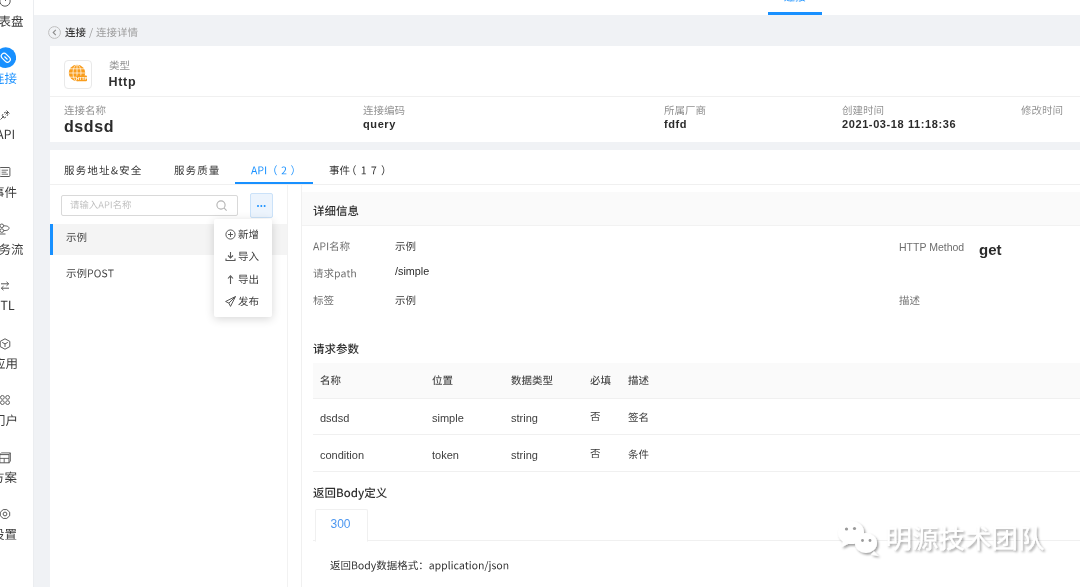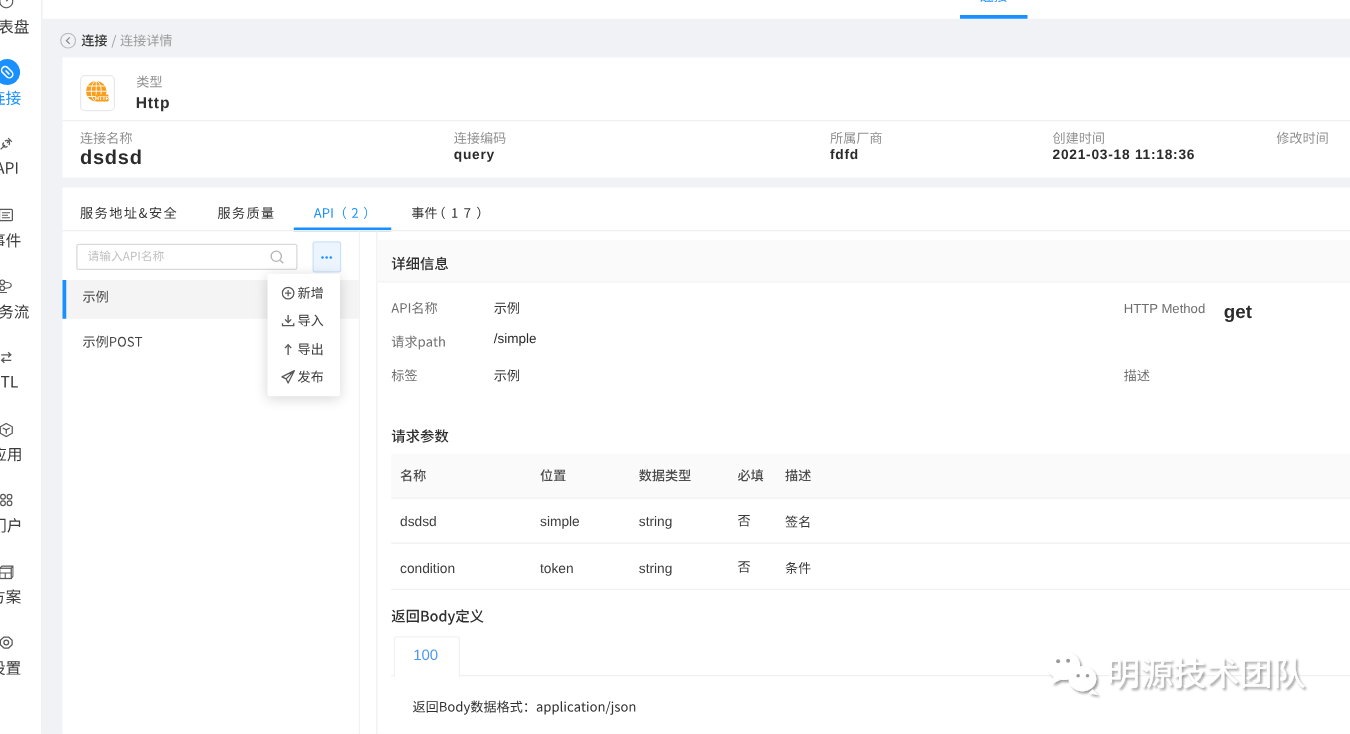--- a/index.html
+++ b/index.html
@@ -300,21 +300,21 @@
     </svg>
   </div>
 <div class="ab" style="left:313px;top:470.5px;width:767px;height:1px;background:#f0f0f0;"></div>
 <div class="ab" style="left:312.7px;top:487.2px;">
     <svg class="ct" width="76" height="16" viewBox="0 0 76 16">
       <path d="M0.7 1.3C1.3 1.9 2.0 2.7 2.3 3.2L3.3 2.6C2.9 2.1 2.2 1.3 1.6 0.8ZM3.0 4.6H0.5V5.7H1.9V8.8C1.4 8.9 0.9 9.4 0.3 9.9L1.0 11.0C1.5 10.3 2.0 9.6 2.3 9.6C2.6 9.6 3.0 10.0 3.6 10.3C4.4 10.7 5.4 10.8 6.8 10.8C8.0 10.8 10.0 10.8 10.8 10.7C10.8 10.4 11.0 9.8 11.1 9.5C10.0 9.7 8.2 9.8 6.9 9.8C5.6 9.8 4.5 9.7 3.7 9.3C3.4 9.2 3.2 9.0 3.0 8.9ZM5.6 5.4C6.1 5.9 6.7 6.4 7.3 6.9C6.6 7.5 5.8 8.0 5.0 8.3C5.2 8.5 5.5 8.9 5.6 9.2C6.5 8.8 7.4 8.3 8.1 7.6C8.7 8.2 9.3 8.8 9.7 9.2L10.5 8.4C10.1 8.0 9.5 7.4 8.8 6.9C9.5 5.9 10.1 4.8 10.4 3.5L9.8 3.2L9.6 3.3H5.5V2.1C7.3 2.0 9.4 1.8 10.8 1.4L9.9 0.6C8.6 0.9 6.4 1.1 4.4 1.2V3.7C4.4 5.2 4.3 7.1 3.2 8.4C3.4 8.5 3.9 8.8 4.1 9.0C5.2 7.7 5.4 5.8 5.5 4.3H9.1C8.8 5.0 8.5 5.6 8.0 6.2L6.3 4.8Z M16.0 4.5H18.4V6.9H16.0ZM14.9 3.6V7.8H19.5V3.6ZM12.4 0.8V11.1H13.5V10.5H20.9V11.1H22.1V0.8ZM13.5 9.4V2.0H20.9V9.4Z M24.1 10.1H26.9C28.8 10.1 30.2 9.3 30.2 7.6C30.2 6.5 29.5 5.8 28.5 5.6V5.6C29.3 5.3 29.7 4.5 29.7 3.7C29.7 2.2 28.5 1.6 26.7 1.6H24.1ZM25.4 5.2V2.7H26.6C27.8 2.7 28.4 3.0 28.4 3.9C28.4 4.7 27.9 5.2 26.6 5.2ZM25.4 9.1V6.2H26.8C28.1 6.2 28.9 6.6 28.9 7.6C28.9 8.6 28.1 9.1 26.8 9.1Z M34.2 10.3C35.8 10.3 37.2 9.1 37.2 7.0C37.2 4.9 35.8 3.6 34.2 3.6C32.6 3.6 31.2 4.9 31.2 7.0C31.2 9.1 32.6 10.3 34.2 10.3ZM34.2 9.2C33.2 9.2 32.6 8.3 32.6 7.0C32.6 5.6 33.2 4.7 34.2 4.7C35.2 4.7 35.8 5.6 35.8 7.0C35.8 8.3 35.2 9.2 34.2 9.2Z M40.9 10.3C41.6 10.3 42.3 9.9 42.8 9.4H42.8L42.9 10.1H44.0V1.0H42.7V3.3L42.7 4.3C42.2 3.9 41.8 3.6 41.0 3.6C39.6 3.6 38.3 4.9 38.3 7.0C38.3 9.1 39.3 10.3 40.9 10.3ZM41.2 9.2C40.2 9.2 39.7 8.4 39.7 6.9C39.7 5.6 40.4 4.7 41.3 4.7C41.8 4.7 42.2 4.9 42.7 5.3V8.4C42.2 8.9 41.8 9.2 41.2 9.2Z M46.3 12.8C47.6 12.8 48.3 11.9 48.8 10.5L51.1 3.8H49.8L48.8 7.0C48.6 7.6 48.5 8.2 48.3 8.8H48.2C48.0 8.2 47.9 7.6 47.7 7.0L46.5 3.8H45.1L47.7 10.1L47.5 10.5C47.3 11.2 46.9 11.7 46.2 11.7C46.0 11.7 45.9 11.6 45.7 11.6L45.5 12.6C45.7 12.7 46.0 12.8 46.3 12.8Z M53.7 5.8C53.5 7.8 52.9 9.4 51.6 10.4C51.9 10.5 52.3 10.9 52.5 11.1C53.2 10.5 53.7 9.7 54.1 8.7C55.2 10.5 56.9 10.9 59.1 10.9H61.9C62.0 10.6 62.2 10.1 62.3 9.8C61.7 9.8 59.7 9.8 59.2 9.8C58.6 9.8 58.1 9.8 57.5 9.7V7.7H60.9V6.7H57.5V5.0H60.3V4.0H53.7V5.0H56.4V9.4C55.6 9.1 55.0 8.4 54.6 7.3C54.7 6.9 54.8 6.4 54.8 5.9ZM56.1 0.6C56.2 0.9 56.4 1.3 56.5 1.7H52.1V4.4H53.2V2.7H60.7V4.4H61.9V1.7H57.8C57.6 1.3 57.4 0.7 57.1 0.3Z M67.3 0.7C67.8 1.6 68.3 2.8 68.5 3.5L69.5 3.1C69.3 2.4 68.7 1.3 68.3 0.4ZM71.8 1.3C71.1 3.4 70.1 5.4 68.5 6.9C67.1 5.5 66.1 3.8 65.4 1.8L64.3 2.1C65.1 4.3 66.3 6.2 67.7 7.7C66.5 8.7 65.0 9.6 63.1 10.1C63.3 10.4 63.6 10.8 63.7 11.1C65.6 10.5 67.2 9.6 68.5 8.5C69.8 9.6 71.3 10.5 73.1 11.1C73.3 10.8 73.6 10.3 73.9 10.1C72.1 9.6 70.6 8.8 69.3 7.7C71.0 6.0 72.1 3.9 72.9 1.6Z" fill="#2f2f2f"></path>
     </svg>
   </div>
 <div class="ab" style="left:313px;top:539.5px;width:767px;height:1px;background:#f0f0f0;"></div>
 <div class="ab" style="left:315px;top:509px;width:51px;height:31px;background:#fff;border:1px solid #f0f0f0;border-bottom:1px solid #fff;border-radius:2px 2px 0 0;z-index:5;"></div>
-<div class="ab lt" style="left:330.5px;top:517.6px;font-size:12px;color:#4d97f0;font-weight:400;z-index:6;">100</div>
+<div class="ab lt" style="left:330.5px;top:517.6px;font-size:12px;color:#4d97f0;font-weight:400;z-index:6;">300</div>
 <div class="ab" style="left:329.7px;top:560.3px;">
     <svg class="ct" width="181" height="15" viewBox="0 0 181 15">
       <path d="M0.8 1.2C1.3 1.7 1.9 2.5 2.2 2.9L2.9 2.4C2.6 2.0 1.9 1.3 1.4 0.8ZM2.6 4.3H0.5V5.1H1.8V8.1C1.4 8.2 0.9 8.7 0.3 9.2L0.9 9.9C1.3 9.3 1.8 8.7 2.2 8.7C2.4 8.7 2.7 9.0 3.2 9.3C4.0 9.7 4.9 9.8 6.1 9.8C7.2 9.8 9.1 9.7 9.9 9.7C9.9 9.5 10.0 9.1 10.1 8.9C9.0 9.0 7.4 9.1 6.2 9.1C5.0 9.1 4.1 9.0 3.4 8.6C3.0 8.4 2.8 8.3 2.6 8.2ZM5.1 4.9C5.6 5.4 6.2 5.8 6.7 6.3C6.1 7.0 5.3 7.4 4.4 7.7C4.6 7.9 4.8 8.2 4.9 8.4C5.8 8.0 6.6 7.5 7.3 6.8C8.0 7.4 8.5 8.0 8.9 8.4L9.5 7.8C9.1 7.4 8.5 6.8 7.8 6.3C8.5 5.5 9.1 4.5 9.4 3.3L8.9 3.1L8.8 3.1H4.8V1.9C6.5 1.8 8.5 1.6 9.8 1.2L9.1 0.6C7.9 0.9 5.8 1.1 4.0 1.2V3.5C4.0 4.8 3.9 6.5 2.9 7.8C3.1 7.8 3.4 8.1 3.6 8.2C4.6 7.0 4.8 5.2 4.8 3.8H8.5C8.2 4.6 7.8 5.2 7.3 5.8C6.7 5.3 6.1 4.9 5.6 4.5Z M14.4 4.0H17.0V6.4H14.4ZM13.7 3.3V7.1H17.8V3.3ZM11.4 0.9V10.1H12.2V9.5H19.3V10.1H20.1V0.9ZM12.2 8.8V1.6H19.3V8.8Z M22.1 9.2H24.5C26.2 9.2 27.4 8.5 27.4 7.0C27.4 5.9 26.8 5.3 25.9 5.1V5.1C26.6 4.9 27.0 4.2 27.0 3.4C27.0 2.1 25.9 1.5 24.3 1.5H22.1ZM23.0 4.8V2.3H24.2C25.4 2.3 26.0 2.6 26.0 3.5C26.0 4.3 25.5 4.8 24.2 4.8ZM23.0 8.5V5.6H24.4C25.7 5.6 26.5 6.0 26.5 7.0C26.5 8.0 25.7 8.5 24.4 8.5Z M31.1 9.4C32.5 9.4 33.7 8.3 33.7 6.4C33.7 4.5 32.5 3.4 31.1 3.4C29.7 3.4 28.4 4.5 28.4 6.4C28.4 8.3 29.7 9.4 31.1 9.4ZM31.1 8.6C30.1 8.6 29.4 7.7 29.4 6.4C29.4 5.1 30.1 4.2 31.1 4.2C32.1 4.2 32.7 5.1 32.7 6.4C32.7 7.7 32.1 8.6 31.1 8.6Z M37.2 9.4C37.9 9.4 38.5 9.0 38.9 8.6H38.9L39.0 9.2H39.8V0.9H38.8V3.1L38.9 4.1C38.4 3.6 38.0 3.4 37.3 3.4C36.0 3.4 34.8 4.5 34.8 6.4C34.8 8.3 35.7 9.4 37.2 9.4ZM37.4 8.6C36.4 8.6 35.8 7.8 35.8 6.4C35.8 5.1 36.5 4.2 37.5 4.2C37.9 4.2 38.4 4.4 38.8 4.8V7.8C38.4 8.3 37.9 8.6 37.4 8.6Z M41.8 11.7C43.0 11.7 43.6 10.8 44.0 9.7L46.1 3.5H45.2L44.1 6.7C44.0 7.2 43.8 7.8 43.7 8.3H43.6C43.4 7.8 43.2 7.2 43.1 6.7L41.9 3.5H40.9L43.2 9.3L43.1 9.7C42.8 10.4 42.4 10.9 41.8 10.9C41.6 10.9 41.5 10.9 41.3 10.8L41.2 11.6C41.3 11.7 41.6 11.7 41.8 11.7Z M50.9 0.6C50.7 1.0 50.4 1.6 50.1 2.0L50.6 2.3C50.9 1.9 51.3 1.4 51.6 0.9ZM47.2 0.9C47.4 1.4 47.7 1.9 47.8 2.3L48.4 2.0C48.3 1.7 48.0 1.1 47.7 0.7ZM50.5 6.5C50.3 7.1 50.0 7.5 49.6 7.9C49.2 7.7 48.8 7.5 48.4 7.3C48.5 7.1 48.7 6.8 48.8 6.5ZM47.4 7.6C47.9 7.8 48.5 8.1 49.0 8.4C48.3 8.9 47.5 9.2 46.7 9.4C46.8 9.5 47.0 9.8 47.1 10.0C48.0 9.7 48.9 9.3 49.7 8.7C50.0 8.9 50.3 9.1 50.6 9.3L51.1 8.8C50.8 8.6 50.5 8.4 50.2 8.2C50.7 7.6 51.2 6.9 51.4 6.0L51.0 5.8L50.9 5.8H49.2L49.4 5.3L48.7 5.2C48.6 5.4 48.5 5.6 48.4 5.8H47.0V6.5H48.1C47.9 6.9 47.6 7.3 47.4 7.6ZM48.9 0.4V2.4H46.8V3.0H48.7C48.2 3.7 47.4 4.4 46.7 4.7C46.8 4.8 47.0 5.1 47.1 5.3C47.7 4.9 48.4 4.3 48.9 3.7V5.0H49.7V3.6C50.2 3.9 50.8 4.4 51.1 4.7L51.5 4.1C51.3 3.9 50.3 3.3 49.8 3.0H51.8V2.4H49.7V0.4ZM52.8 0.5C52.6 2.4 52.1 4.1 51.3 5.2C51.5 5.3 51.8 5.6 51.9 5.7C52.2 5.3 52.4 4.9 52.6 4.3C52.8 5.4 53.1 6.3 53.5 7.2C52.9 8.1 52.1 8.9 51.0 9.5C51.1 9.6 51.3 9.9 51.4 10.1C52.5 9.5 53.3 8.8 53.9 7.9C54.4 8.8 55.1 9.5 55.9 10.0C56.0 9.8 56.3 9.5 56.4 9.4C55.6 8.9 54.9 8.1 54.3 7.2C54.9 6.1 55.3 4.8 55.5 3.2H56.2V2.5H53.2C53.4 1.9 53.5 1.2 53.6 0.6ZM54.7 3.2C54.6 4.4 54.3 5.4 53.9 6.3C53.5 5.4 53.2 4.3 53.0 3.2Z M61.8 6.7V10.1H62.5V9.7H65.8V10.0H66.5V6.7H64.4V5.4H66.8V4.8H64.4V3.6H66.4V0.9H60.9V4.1C60.9 5.7 60.8 8.0 59.7 9.6C59.9 9.7 60.2 9.9 60.4 10.1C61.2 8.8 61.5 7.0 61.6 5.4H63.7V6.7ZM61.7 1.6H65.7V2.9H61.7ZM61.7 3.6H63.7V4.8H61.6L61.7 4.1ZM62.5 9.0V7.4H65.8V9.0ZM58.5 0.4V2.5H57.2V3.3H58.5V5.6C57.9 5.7 57.4 5.9 57.0 6.0L57.3 6.8L58.5 6.4V9.1C58.5 9.2 58.4 9.3 58.3 9.3C58.2 9.3 57.8 9.3 57.3 9.3C57.4 9.5 57.5 9.8 57.6 10.0C58.2 10.0 58.6 10.0 58.9 9.9C59.1 9.7 59.2 9.5 59.2 9.1V6.1L60.4 5.7L60.3 5.0L59.2 5.4V3.3H60.4V2.5H59.2V0.4Z M73.3 2.2H75.6C75.3 2.9 74.8 3.5 74.3 4.0C73.8 3.5 73.4 3.0 73.2 2.4ZM69.4 0.4V2.7H67.8V3.4H69.3C68.9 4.9 68.2 6.5 67.5 7.4C67.7 7.6 67.9 7.9 67.9 8.1C68.5 7.4 69.0 6.3 69.4 5.1V10.1H70.1V4.8C70.4 5.2 70.8 5.8 71.0 6.1L71.4 5.5C71.3 5.2 70.4 4.2 70.1 3.9V3.4H71.3L71.1 3.6C71.2 3.7 71.5 4.0 71.7 4.2C72.0 3.8 72.4 3.5 72.7 3.0C73.0 3.5 73.4 4.0 73.8 4.5C72.9 5.3 71.9 5.8 70.8 6.2C71.0 6.3 71.2 6.6 71.3 6.8C71.5 6.7 71.8 6.6 72.1 6.5V10.1H72.8V9.6H75.8V10.0H76.5V6.4L77.0 6.6C77.1 6.4 77.3 6.1 77.5 5.9C76.5 5.6 75.6 5.1 74.9 4.5C75.6 3.8 76.2 2.8 76.6 1.8L76.1 1.5L75.9 1.6H73.7C73.8 1.2 74.0 0.9 74.1 0.6L73.4 0.4C72.9 1.5 72.3 2.5 71.5 3.3V2.7H70.1V0.4ZM72.8 8.9V6.9H75.8V8.9ZM72.6 6.2C73.2 5.9 73.8 5.5 74.3 5.0C74.9 5.5 75.5 5.9 76.1 6.2Z M85.2 0.9C85.7 1.3 86.4 1.9 86.7 2.3L87.2 1.8C86.9 1.4 86.3 0.9 85.7 0.5ZM83.7 0.5C83.7 1.1 83.7 1.8 83.7 2.4H78.3V3.1H83.8C84.1 7.1 84.9 10.1 86.7 10.1C87.5 10.1 87.8 9.6 87.9 7.7C87.7 7.6 87.4 7.5 87.2 7.3C87.1 8.7 87.0 9.3 86.7 9.3C85.7 9.3 84.9 6.7 84.6 3.1H87.7V2.4H84.6C84.5 1.8 84.5 1.1 84.5 0.5ZM78.4 9.0 78.6 9.8C80.0 9.5 81.9 9.0 83.7 8.6L83.6 7.9L81.4 8.4V5.5H83.3V4.7H78.7V5.5H80.6V8.5Z M90.9 4.1C91.3 4.1 91.7 3.8 91.7 3.4C91.7 2.9 91.3 2.6 90.9 2.6C90.4 2.6 90.1 2.9 90.1 3.4C90.1 3.8 90.4 4.1 90.9 4.1ZM90.9 9.3C91.3 9.3 91.7 9.0 91.7 8.5C91.7 8.0 91.3 7.7 90.9 7.7C90.4 7.7 90.1 8.0 90.1 8.5C90.1 9.0 90.4 9.3 90.9 9.3Z M101.0 9.4C101.7 9.4 102.4 9.0 102.9 8.6H102.9L103.0 9.2H103.8V5.7C103.8 4.3 103.2 3.4 101.8 3.4C100.9 3.4 100.1 3.8 99.6 4.1L100.0 4.8C100.4 4.5 101.0 4.2 101.7 4.2C102.6 4.2 102.9 4.9 102.9 5.6C100.4 5.9 99.4 6.5 99.4 7.8C99.4 8.8 100.1 9.4 101.0 9.4ZM101.3 8.6C100.7 8.6 100.3 8.3 100.3 7.7C100.3 7.0 100.9 6.5 102.9 6.3V7.9C102.3 8.3 101.8 8.6 101.3 8.6Z M105.6 11.6H106.6V9.7L106.6 8.7C107.1 9.1 107.6 9.4 108.1 9.4C109.4 9.4 110.6 8.3 110.6 6.3C110.6 4.5 109.8 3.4 108.3 3.4C107.7 3.4 107.0 3.8 106.5 4.2H106.5L106.4 3.5H105.6ZM108.0 8.6C107.6 8.6 107.1 8.4 106.6 8.0V5.0C107.1 4.5 107.6 4.2 108.1 4.2C109.2 4.2 109.6 5.0 109.6 6.3C109.6 7.7 108.9 8.6 108.0 8.6Z M112.1 11.6H113.1V9.7L113.1 8.7C113.6 9.1 114.1 9.4 114.6 9.4C115.9 9.4 117.1 8.3 117.1 6.3C117.1 4.5 116.3 3.4 114.8 3.4C114.2 3.4 113.5 3.8 113.0 4.2H113.0L112.9 3.5H112.1ZM114.5 8.6C114.1 8.6 113.6 8.4 113.1 8.0V5.0C113.6 4.5 114.1 4.2 114.6 4.2C115.7 4.2 116.1 5.0 116.1 6.3C116.1 7.7 115.4 8.6 114.5 8.6Z M119.6 9.4C119.9 9.4 120.1 9.3 120.2 9.3L120.1 8.6C120.0 8.6 119.9 8.6 119.9 8.6C119.7 8.6 119.6 8.5 119.6 8.2V0.9H118.6V8.1C118.6 8.9 118.9 9.4 119.6 9.4Z M121.6 9.2H122.6V3.5H121.6ZM122.1 2.4C122.5 2.4 122.7 2.1 122.7 1.7C122.7 1.4 122.5 1.1 122.1 1.1C121.7 1.1 121.5 1.4 121.5 1.7C121.5 2.1 121.7 2.4 122.1 2.4Z M126.8 9.4C127.4 9.4 128.1 9.1 128.6 8.7L128.2 8.0C127.8 8.3 127.4 8.6 126.8 8.6C125.8 8.6 125.1 7.7 125.1 6.4C125.1 5.1 125.8 4.2 126.9 4.2C127.3 4.2 127.7 4.4 128.0 4.7L128.5 4.1C128.1 3.7 127.6 3.4 126.8 3.4C125.4 3.4 124.1 4.5 124.1 6.4C124.1 8.3 125.2 9.4 126.8 9.4Z M131.2 9.4C131.9 9.4 132.5 9.0 133.1 8.6H133.1L133.2 9.2H134.0V5.7C134.0 4.3 133.4 3.4 132.0 3.4C131.1 3.4 130.3 3.8 129.8 4.1L130.1 4.8C130.6 4.5 131.2 4.2 131.8 4.2C132.8 4.2 133.0 4.9 133.0 5.6C130.6 5.9 129.5 6.5 129.5 7.8C129.5 8.8 130.2 9.4 131.2 9.4ZM131.4 8.6C130.9 8.6 130.4 8.3 130.4 7.7C130.4 7.0 131.1 6.5 133.0 6.3V7.9C132.5 8.3 132.0 8.6 131.4 8.6Z M137.6 9.4C137.9 9.4 138.3 9.3 138.6 9.2L138.4 8.4C138.2 8.5 138.0 8.6 137.8 8.6C137.1 8.6 136.9 8.2 136.9 7.5V4.3H138.5V3.5H136.9V1.9H136.1L136.0 3.5L135.1 3.6V4.3H135.9V7.5C135.9 8.6 136.4 9.4 137.6 9.4Z M139.7 9.2H140.7V3.5H139.7ZM140.2 2.4C140.6 2.4 140.9 2.1 140.9 1.7C140.9 1.4 140.6 1.1 140.2 1.1C139.8 1.1 139.6 1.4 139.6 1.7C139.6 2.1 139.8 2.4 140.2 2.4Z M144.8 9.4C146.2 9.4 147.5 8.3 147.5 6.4C147.5 4.5 146.2 3.4 144.8 3.4C143.4 3.4 142.2 4.5 142.2 6.4C142.2 8.3 143.4 9.4 144.8 9.4ZM144.8 8.6C143.9 8.6 143.2 7.7 143.2 6.4C143.2 5.1 143.9 4.2 144.8 4.2C145.8 4.2 146.5 5.1 146.5 6.4C146.5 7.7 145.8 8.6 144.8 8.6Z M149.0 9.2H150.0V5.1C150.5 4.5 150.9 4.2 151.5 4.2C152.3 4.2 152.6 4.7 152.6 5.8V9.2H153.5V5.6C153.5 4.2 153.0 3.4 151.8 3.4C151.0 3.4 150.4 3.8 149.9 4.4H149.9L149.8 3.5H149.0Z M154.5 11.1H155.2L158.4 0.9H157.7Z M158.9 11.8C160.0 11.8 160.5 11.1 160.5 9.9V3.5H159.5V9.9C159.5 10.6 159.4 11.0 158.8 11.0C158.6 11.0 158.4 11.0 158.3 10.9L158.1 11.6C158.3 11.7 158.6 11.8 158.9 11.8ZM160.0 2.4C160.4 2.4 160.6 2.1 160.6 1.7C160.6 1.4 160.4 1.1 160.0 1.1C159.6 1.1 159.3 1.4 159.3 1.7C159.3 2.1 159.6 2.4 160.0 2.4Z M163.9 9.4C165.2 9.4 166.0 8.6 166.0 7.7C166.0 6.6 165.0 6.3 164.2 6.0C163.6 5.7 163.0 5.5 163.0 5.0C163.0 4.5 163.3 4.1 164.1 4.1C164.6 4.1 165.0 4.4 165.3 4.6L165.8 4.0C165.4 3.7 164.7 3.4 164.0 3.4C162.8 3.4 162.1 4.1 162.1 5.0C162.1 6.0 162.9 6.4 163.7 6.7C164.4 6.9 165.0 7.2 165.0 7.7C165.0 8.2 164.7 8.6 163.9 8.6C163.2 8.6 162.7 8.4 162.2 7.9L161.8 8.6C162.3 9.0 163.1 9.4 163.9 9.4Z M169.5 9.4C170.9 9.4 172.2 8.3 172.2 6.4C172.2 4.5 170.9 3.4 169.5 3.4C168.1 3.4 166.9 4.5 166.9 6.4C166.9 8.3 168.1 9.4 169.5 9.4ZM169.5 8.6C168.5 8.6 167.9 7.7 167.9 6.4C167.9 5.1 168.5 4.2 169.5 4.2C170.5 4.2 171.2 5.1 171.2 6.4C171.2 7.7 170.5 8.6 169.5 8.6Z M173.7 9.2H174.6V5.1C175.2 4.5 175.6 4.2 176.2 4.2C176.9 4.2 177.3 4.7 177.3 5.8V9.2H178.2V5.6C178.2 4.2 177.7 3.4 176.5 3.4C175.7 3.4 175.1 3.8 174.6 4.4H174.6L174.5 3.5H173.7Z" fill="#2f2f2f"></path>
     </svg>
   </div>
 <div class="ab" style="left:-14.0px;top:15.2px;z-index:2;">
     <svg class="ct" width="39" height="17" viewBox="0 0 39 17">
       <path d="M6.8 1.2C7.3 2.0 7.9 3.1 8.2 3.7L9.0 3.3C8.7 2.6 8.1 1.6 7.5 0.8ZM10.5 1.2C10.0 3.9 9.3 6.2 7.9 8.1C6.7 6.3 5.9 4.1 5.5 1.4L4.5 1.5C5.1 4.5 5.9 7.0 7.2 8.8C6.3 9.8 5.0 10.7 3.4 11.3C3.6 11.5 3.8 11.8 4.0 12.0C5.6 11.4 6.8 10.6 7.8 9.6C8.8 10.6 9.9 11.4 11.4 12.0C11.6 11.8 11.9 11.4 12.1 11.2C10.6 10.7 9.4 9.9 8.5 8.8C10.1 6.8 10.9 4.3 11.4 1.4ZM3.3 0.5C2.6 2.4 1.5 4.3 0.2 5.5C0.4 5.8 0.7 6.2 0.8 6.5C1.2 6.0 1.6 5.5 2.0 4.9V12.0H2.9V3.5C3.4 2.7 3.9 1.7 4.2 0.8Z M15.7 12.0C15.9 11.8 16.4 11.6 19.9 10.5C19.8 10.3 19.8 10.0 19.7 9.7L16.7 10.6V7.9C17.4 7.3 18.1 6.8 18.6 6.2C19.6 8.8 21.4 10.7 24.0 11.6C24.1 11.3 24.4 11.0 24.6 10.8C23.4 10.4 22.3 9.8 21.4 9.0C22.2 8.5 23.1 7.8 23.9 7.2L23.1 6.7C22.5 7.2 21.6 7.9 20.9 8.4C20.4 7.8 19.9 7.0 19.6 6.2H24.2V5.4H19.2V4.3H23.2V3.5H19.2V2.4H23.8V1.6H19.2V0.5H18.2V1.6H13.8V2.4H18.2V3.5H14.4V4.3H18.2V5.4H13.3V6.2H17.5C16.3 7.2 14.5 8.2 12.9 8.7C13.2 8.9 13.4 9.2 13.6 9.5C14.3 9.2 15.0 8.9 15.7 8.5V10.3C15.7 10.8 15.4 11.0 15.2 11.1C15.4 11.3 15.6 11.8 15.7 12.0Z M29.9 5.7C30.6 6.0 31.4 6.6 31.9 7.0L32.4 6.4C31.9 6.0 31.0 5.5 30.4 5.1ZM30.8 0.4C30.7 0.7 30.6 1.1 30.4 1.4H27.6V3.6L27.6 4.1H25.6V4.9H27.5C27.3 5.7 26.9 6.5 25.9 7.1C26.1 7.2 26.5 7.6 26.6 7.8C27.8 7.0 28.3 6.0 28.5 4.9H34.3V6.4C34.3 6.5 34.2 6.6 34.0 6.6C33.9 6.6 33.3 6.6 32.7 6.6C32.8 6.8 33.0 7.2 33.0 7.4C33.9 7.4 34.4 7.4 34.7 7.3C35.1 7.1 35.2 6.9 35.2 6.4V4.9H37.0V4.1H35.2V1.4H31.4L31.8 0.6ZM30.0 2.9C30.6 3.2 31.4 3.8 31.8 4.1H28.6L28.6 3.6V2.2H34.3V4.1H31.8L32.3 3.5C31.9 3.2 31.1 2.7 30.4 2.4ZM27.0 7.7V10.8H25.6V11.7H36.9V10.8H35.5V7.7ZM27.9 10.8V8.5H29.5V10.8ZM30.4 10.8V8.5H32.1V10.8ZM32.9 10.8V8.5H34.6V10.8Z" fill="#3b3b3b"></path>
     </svg>
   </div>

